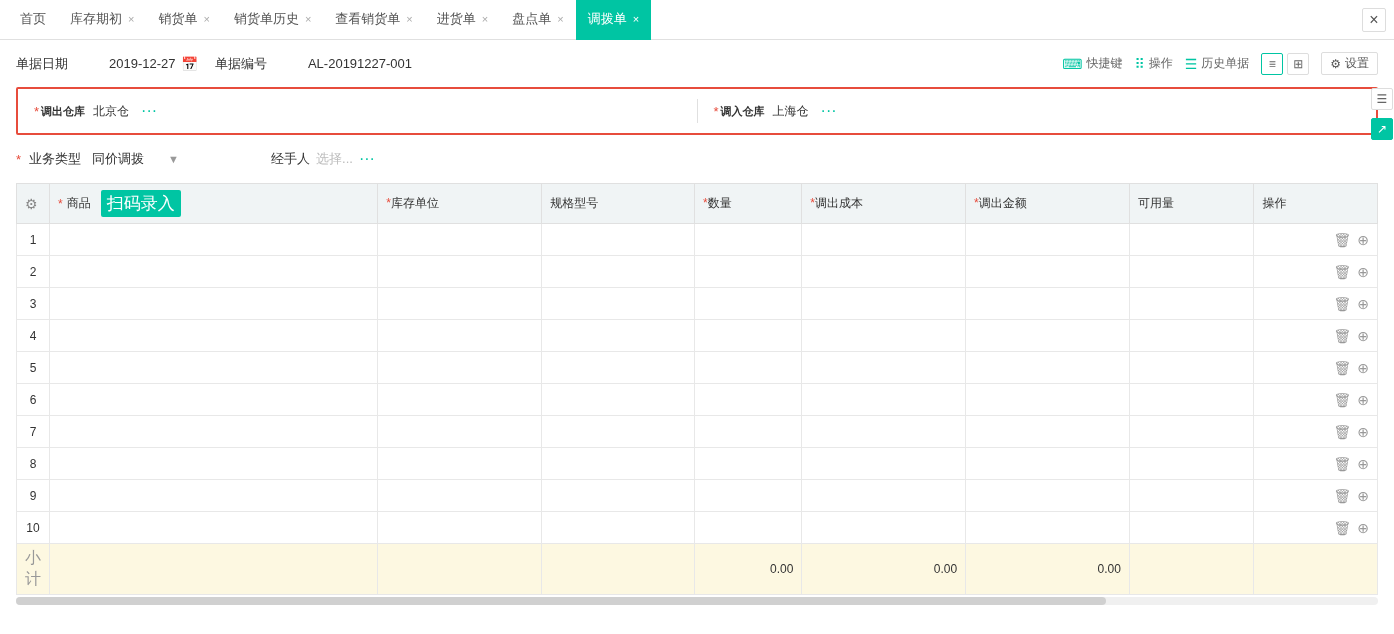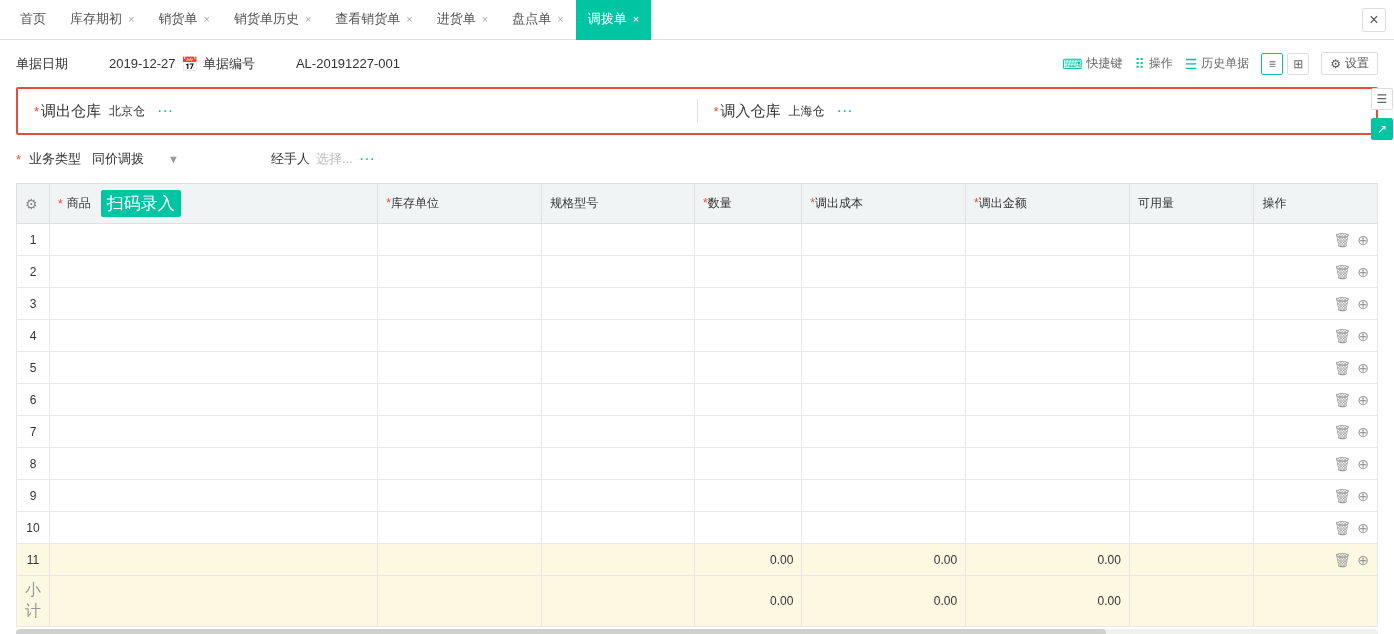--- a/index.html
+++ b/index.html
@@ -22,21 +22,21 @@
       position: absolute; right: 8px; top: 50%; transform: translateY(-50%);
       width: 24px; height: 24px; display: flex; align-items: center; justify-content: center;
       cursor: pointer; color: #555; font-size: 16px; border: 1px solid #ddd; border-radius: 2px;
     }
 
     
     .main { background: #fff; padding: 12px 16px; min-height: 594px; position: relative; }
 
     
     .form-header { display: flex; align-items: center; margin-bottom: 12px; }
-    .form-header-left { display: flex; align-items: flex-end; gap: 4px; }
+    .form-header-left { display: flex; align-items: flex-end; gap: 16px; }
     .form-field { display: flex; align-items: center; gap: 6px; font-size: 13px; }
     .field-label { color: #333; }
     .field-value { color: #333; font-weight: 500; margin-left: 35px; }
     .calendar-icon { color: #00c5a3; cursor: pointer; font-size: 14px; }
     .form-header-right {
       margin-left: auto; display: flex; align-items: center; gap: 12px; font-size: 12px; color: #666;
     }
     .toolbar-btn {
       display: flex; align-items: center; gap: 4px; cursor: pointer; color: #666; font-size: 12px;
     }
@@ -47,21 +47,21 @@
     }
 
     
     .form-section {
       border: 2px solid #e74c3c; border-radius: 2px; padding: 10px 16px;
       display: flex; align-items: center; margin-bottom: 12px; background: #fff;
     }
     .form-section-left { display: flex; align-items: center; flex: 1; }
     .form-section-right { display: flex; align-items: center; flex: 1; }
     .required-star { color: #e74c3c; margin-right: 2px; }
-    .field-text { color: #333; font-size: 15px; }
+    .field-text { color: #333; font-size: 11px; font-weight: bold; }
     .field-val { color: #333; font-size: 12px; margin-left: 8px; }
     .more-btn { color: #00c5a3; cursor: pointer; font-size: 16px; margin-left: 12px; }
     .section-divider { width: 1px; height: 24px; background: #e0e0e0; margin: 0 16px; }
 
     
     .form-row { display: flex; align-items: center; margin-bottom: 12px; gap: 24px; }
     .form-row-item { display: flex; align-items: center; gap: 6px; }
     .dropdown-field {
       display: flex; align-items: center; gap: 24px; min-width: 160px;
       border: 1px solid transparent; padding: 2px 4px; cursor: pointer;
@@ -403,36 +403,20 @@
       <td></td>
       <td></td>
       <td class="col-op">
         <div class="op-icons">
           <span class="op-icon" title="删除">🗑</span>
           <span class="op-icon copy" title="复制">⊕</span>
         </div>
       </td>
           </tr>
           <tr class="subtotal-row">
-      <td class="row-num">11</td>
-      <td></td>
-      <td></td>
-      <td></td>
-      <td style="text-align:right;">0.00</td>
-      <td style="text-align:right;">0.00</td>
-      <td style="text-align:right;">0.00</td>
-      <td></td>
-      <td class="col-op">
-        <div class="op-icons">
-          <span class="op-icon" title="删除">🗑</span>
-          <span class="op-icon copy" title="复制">⊕</span>
-        </div>
-      </td>
-          </tr>
-          <tr class="subtotal-row">
       <td colspan="1" style="text-align:center;color:#999;font-size:16px;">小计</td>
       <td></td>
       <td></td>
       <td></td>
       <td style="text-align:right;">0.00</td>
       <td style="text-align:right;">0.00</td>
       <td style="text-align:right;">0.00</td>
       <td></td>
       <td></td>
           </tr>

